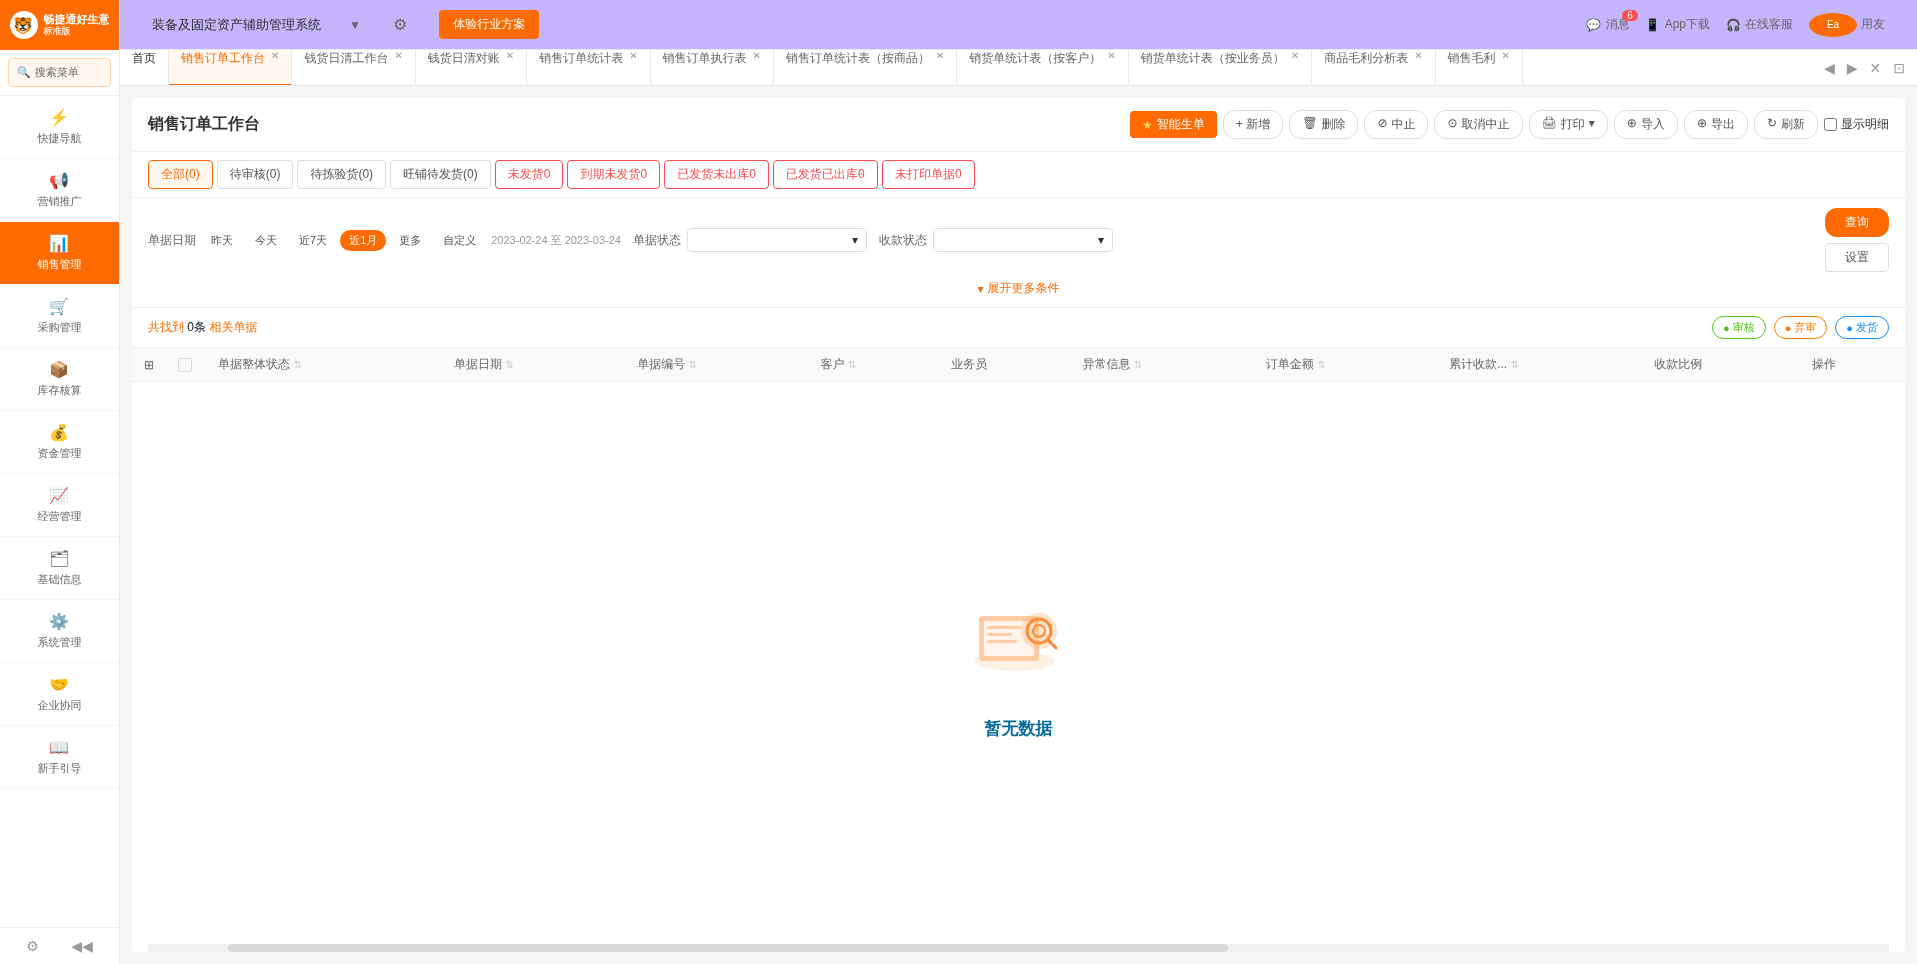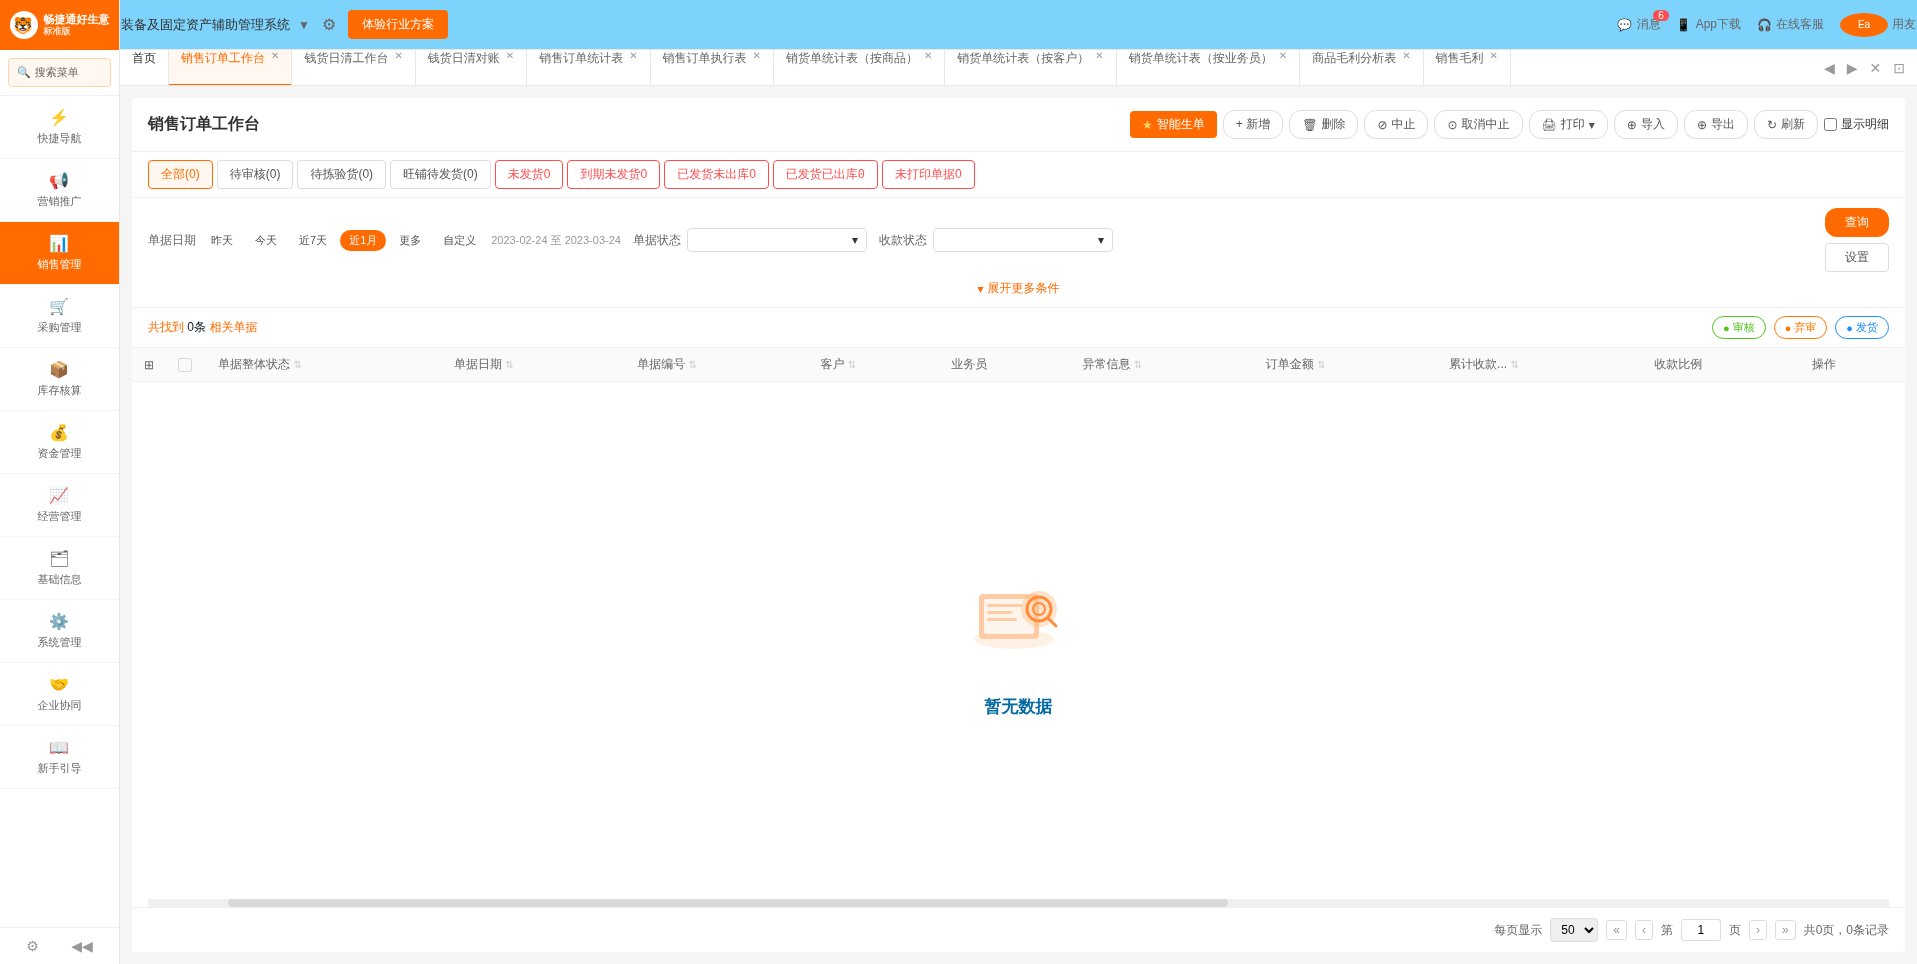--- a/index.html
+++ b/index.html
@@ -23,21 +23,21 @@
     .sidebar-item.active { background: #ff6b00; color: white; }
     .sidebar-item .menu-icon { font-size: 16px; }
     
     .sidebar-bottom { display: flex; align-items: center; justify-content: space-around; padding: 10px; border-top: 1px solid #f0f0f0; }
     .sidebar-bottom-btn { cursor: pointer; color: #999; font-size: 14px; }
     
     
     .main-content { flex: 1; display: flex; flex-direction: column; overflow: hidden; }
     
     
-    .topbar { height: 50px; background: #7dd3fc; display: flex; align-items: center; padding: 0 1px; border-bottom: 1px solid #e8e8e8; gap: 8px; }
+    .topbar { height: 50px; background: #c4b5fd; display: flex; align-items: center; padding: 0 32px; border-bottom: 1px solid #e8e8e8; gap: 28px; }
     .topbar-title { font-size: 13px; color: #333; font-weight: 500; }
     .topbar-dropdown { display: flex; align-items: center; gap: 4px; cursor: pointer; color: #666; }
     .topbar-settings { cursor: pointer; color: #666; font-size: 16px; margin-left: 4px; }
     .topbar-industry-btn { background: #ff6b00; color: white; border: none; padding: 6px 14px; border-radius: 4px; cursor: pointer; font-size: 12px; margin-left: 4px; }
     .topbar-right { margin-left: auto; display: flex; align-items: center; gap: 16px; }
     .topbar-right-item { display: flex; align-items: center; gap: 4px; cursor: pointer; color: #666; font-size: 12px; position: relative; }
     .badge { background: #ff4d4f; color: white; border-radius: 10px; padding: 0 5px; font-size: 10px; position: absolute; top: -6px; right: -8px; }
     .user-avatar { width: 48px; height: 24px; background: #ff6b00; border-radius: 50%; display: flex; align-items: center; justify-content: center; color: white; font-size: 10px; }
     
     
@@ -50,21 +50,21 @@
     .tab-nav-btn { cursor: pointer; color: #999; font-size: 14px; padding: 4px; }
     
     
     .page-content { flex: 1; overflow: hidden; display: flex; flex-direction: column; background: #f5f5f5; padding: 12px; }
     
     
     .workbench { background: white; border-radius: 4px; flex: 1; display: flex; flex-direction: column; overflow: hidden; }
     
     .workbench-header { display: flex; align-items: center; padding: 12px 16px; border-bottom: 1px solid #f0f0f0; gap: 8px; }
     .workbench-title { font-size: 16px; font-weight: bold; color: #333; flex: 1; }
-    .action-btn { display: flex; align-items: center; gap: 4px; padding: 5px 12px; border: 1px solid #ddd; border-radius: 12px; cursor: pointer; font-size: 12px; color: #555; background: white; }
+    .action-btn { display: flex; align-items: flex-start; gap: 4px; padding: 5px 12px; border: 1px solid #ddd; border-radius: 12px; cursor: pointer; font-size: 12px; color: #555; background: white; }
     .action-btn-group { display: flex; gap: 6px; align-items: center; flex-wrap: nowrap; }
     
     
     .filter-tabs { display: flex; align-items: center; padding: 8px 16px; border-bottom: 1px solid #f0f0f0; gap: 4px; }
     .filter-tab { padding: 5px 12px; border-radius: 4px; cursor: pointer; font-size: 12px; color: #555; border: 1px solid #ddd; }
     .filter-tab.active { background: #fff7f0; border-color: #ff6b00; color: #ff6b00; }
     
     
     .filter-area { padding: 10px 16px; border-bottom: 1px solid #f0f0f0; display: flex; align-items: center; flex-wrap: wrap; gap: 8px; }
     .filter-row { display: flex; align-items: center; gap: 12px; width: 100%; }
@@ -250,21 +250,21 @@
       </div>
       <div class="tab-item">
         <span>销售订单统计表</span>
         <span class="tab-close">✕</span>
       </div>
       <div class="tab-item">
         <span>销售订单执行表</span>
         <span class="tab-close">✕</span>
       </div>
       <div class="tab-item">
-        <span>销货单统计表（按商品）</span>
+        <span>销售订单统计表（按商品）</span>
         <span class="tab-close">✕</span>
       </div>
       <div class="tab-item">
         <span>销货单统计表（按客户）</span>
         <span class="tab-close">✕</span>
       </div>
       <div class="tab-item">
         <span>销货单统计表（按业务员）</span>
         <span class="tab-close">✕</span>
       </div>
@@ -499,31 +499,17 @@
               </svg>
             </div>
             <span class="empty-text">暂无数据</span>
           </div>
         </div>
 
         <div class="scrollbar-area">
           <div class="scrollbar-thumb"></div>
         </div>
 
-        <div class="pagination">
-          <span class="pagination-label">每页显示</span>
-          <select class="pagination-select">
-            <option>50</option>
-          </select>
-          <button class="pagination-btn">«</button>
-          <button class="pagination-btn">‹</button>
-          <span class="pagination-label">第</span>
-          <input class="pagination-input" type="text" value="1" style="">
-          <span class="pagination-label">页</span>
-          <button class="pagination-btn">›</button>
-          <button class="pagination-btn">»</button>
-          <span class="pagination-info">共0页，0条记录</span>
-        </div>
 
       </div>
     </div>
   </div>
 </div>
 
 </body></html>

